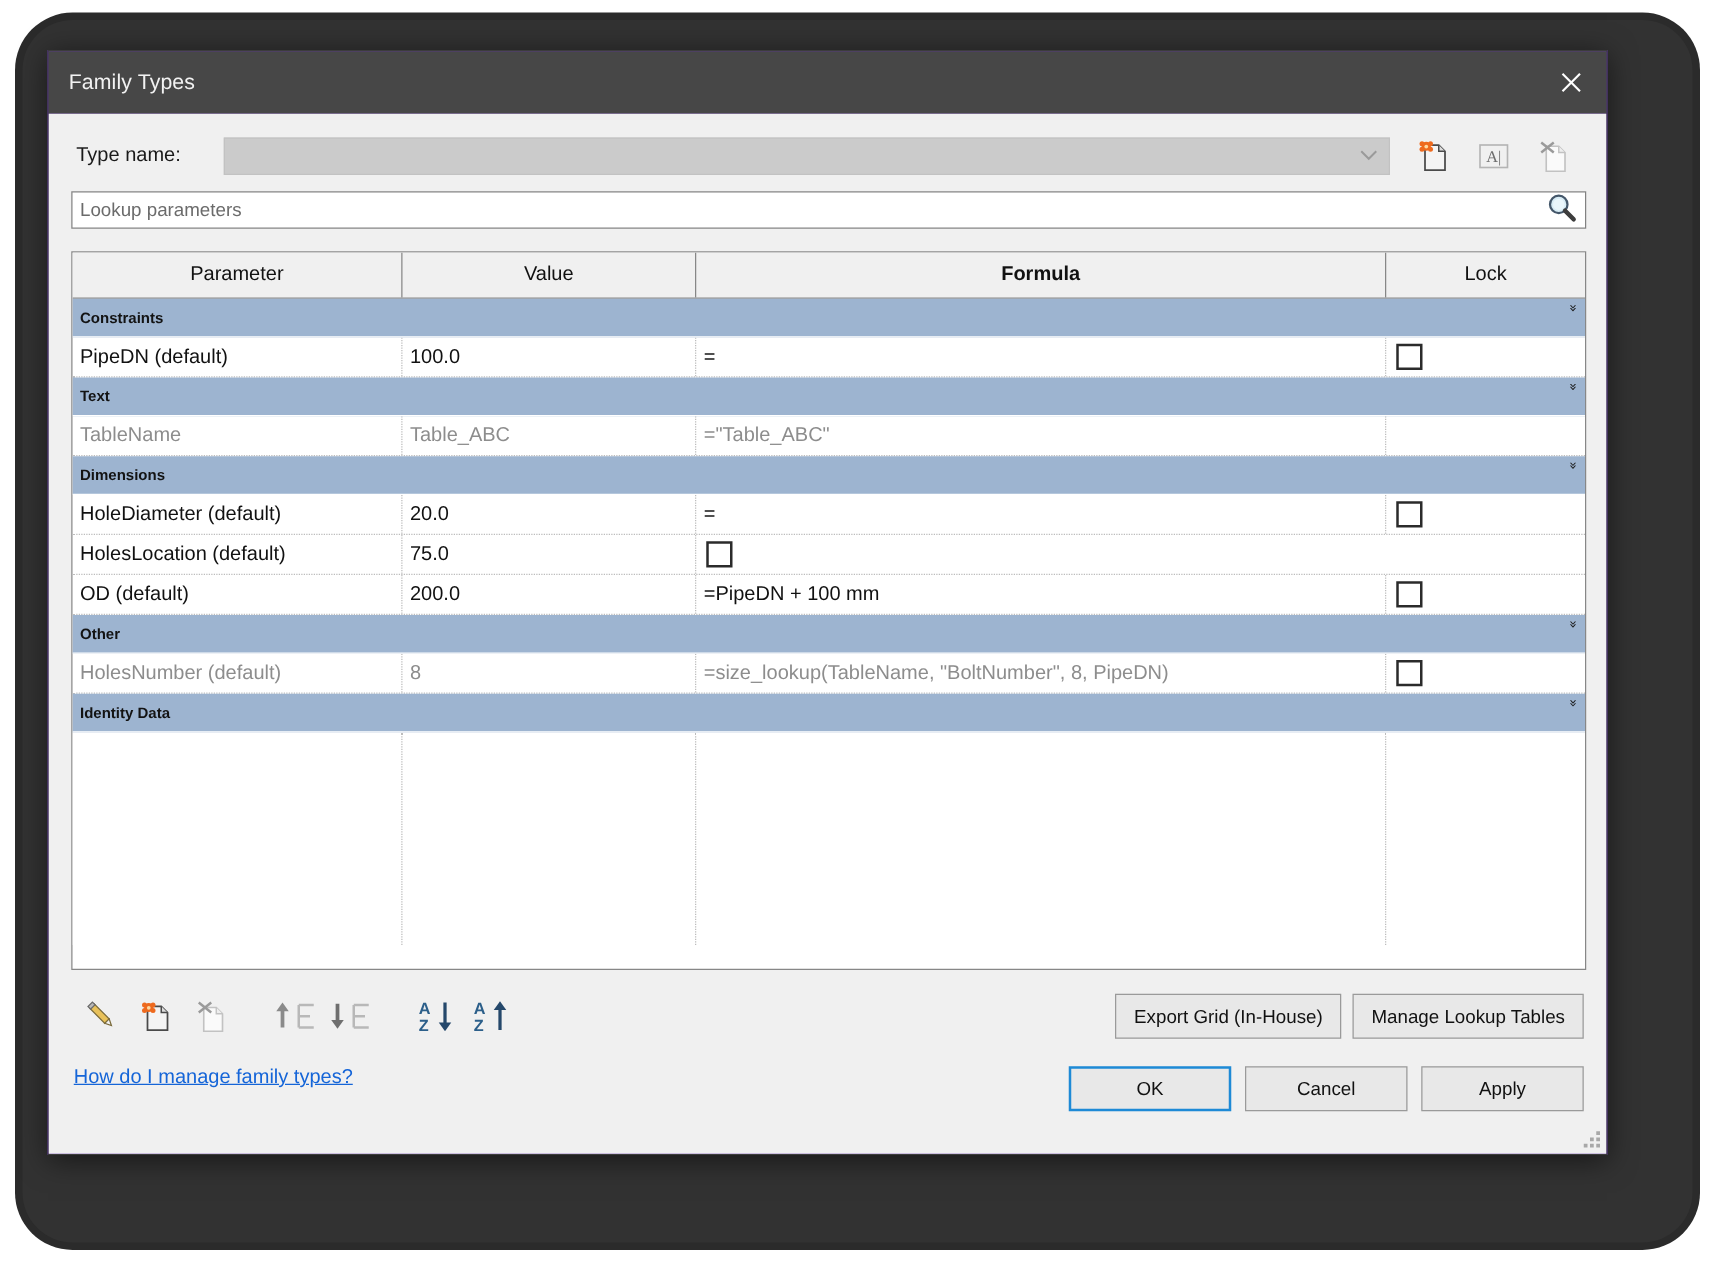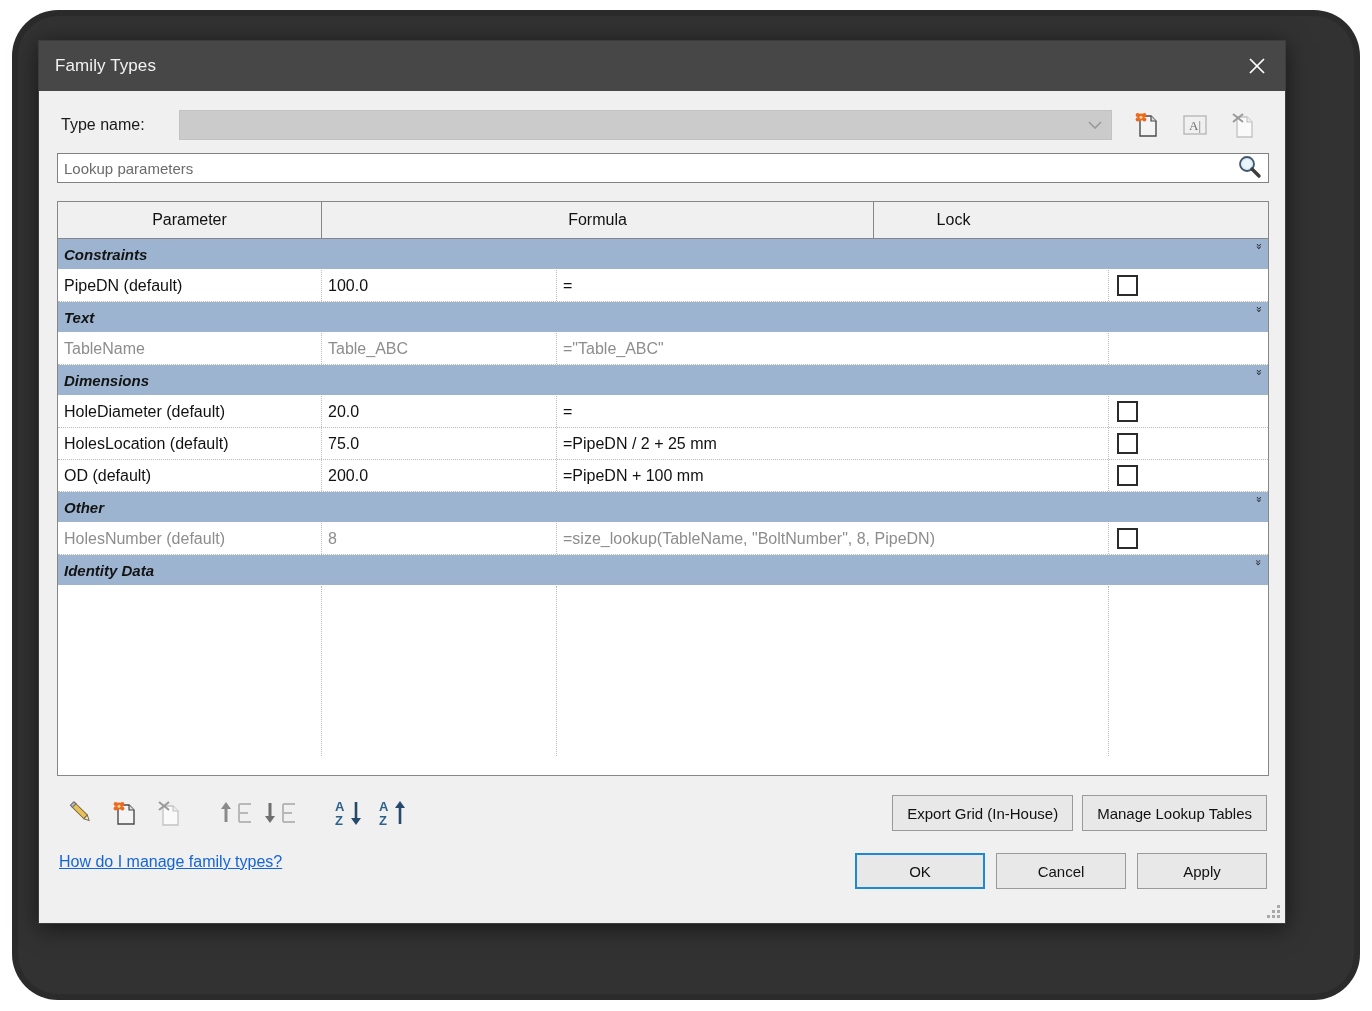--- a/index.html
+++ b/index.html
@@ -142,36 +142,35 @@
     display: flex; align-items: center; justify-content: center;
     font-size: 16px; color: #111;
     border-right: 1px solid #878787;
     height: 100%;
     cursor: pointer;
     text-align: center;
   }
   .gh:last-child { border-right: none; }
   .col-param { width: 264px; }
   .col-value { width: 235px; }
-  .col-formula { width: 552px; }
+  .col-formula { width: 552px; font-weight: bold; }
   .col-lock { width: 159px; }
 
   .row { display: flex; height: 32px; }
   .group-row {
     height: 31px;
     background: #9db4d0;
     align-items: center;
     position: relative;
     border-bottom: 1px solid #ffffff;
   }
   .group-label {
-    font-size: 15px; font-weight: bold; color: #131313;
+    font-size: 12px; font-weight: bold; color: #131313;
     padding-left: 6px;
     line-height: 31px;
-    font-style: italic;
   }
   .group-chev {
     position: absolute;
     right: 6px; top: 2px;
     font-size: 11px; color: #1a1a1a;
     line-height: 11px;
     cursor: pointer;
     font-family: "DejaVu Sans", sans-serif;
   }
 
@@ -322,20 +321,21 @@
           <circle cx="11" cy="11" r="7" fill="#d8ecf5" stroke="#44576a" stroke-width="1.8"></circle>
           <circle cx="11" cy="11" r="4.6" fill="#eaf6fb"></circle>
           <line x1="16" y1="16" x2="23" y2="23" stroke="#3d3d3d" stroke-width="3.4" stroke-linecap="round"></line>
         </svg>
       </span>
     </div>
 
     <div class="grid">
       <div class="grid-head">
         <div class="gh col-param">Parameter</div>
+        <div class="gh col-value">Value</div>
         <div class="gh col-formula">Formula</div>
         <div class="gh col-lock">Lock</div>
       </div>
       <div id="grid-body">
           <div class="row group-row">
             <div class="group-label">Constraints</div>
             <div class="group-chev" style="transform: rotate(-90deg); transform-origin: center center;">«</div>
           </div>
           <div class="row data-row">
             <div class="cell" style="width: 264px;">PipeDN (default)</div>
@@ -363,21 +363,20 @@
             <div class="cell" style="width: 264px;">HoleDiameter (default)</div>
             <div class="cell" style="width: 235px;">20.0</div>
             <div class="cell" style="width: 552px;">=</div>
             <div class="cell lock" style="width: 159px;">
               <div class="chk"></div>
             </div>
           </div>
           <div class="row data-row">
             <div class="cell" style="width: 264px;">HolesLocation (default)</div>
             <div class="cell" style="width: 235px;">75.0</div>
-            <div class="cell" style="width: 552px;">=PipeDN / 2 + 25 mm</div>
             <div class="cell lock" style="width: 159px;">
               <div class="chk"></div>
             </div>
           </div>
           <div class="row data-row">
             <div class="cell" style="width: 264px;">OD (default)</div>
             <div class="cell" style="width: 235px;">200.0</div>
             <div class="cell" style="width: 552px;">=PipeDN + 100 mm</div>
             <div class="cell lock" style="width: 159px;">
               <div class="chk"></div>

